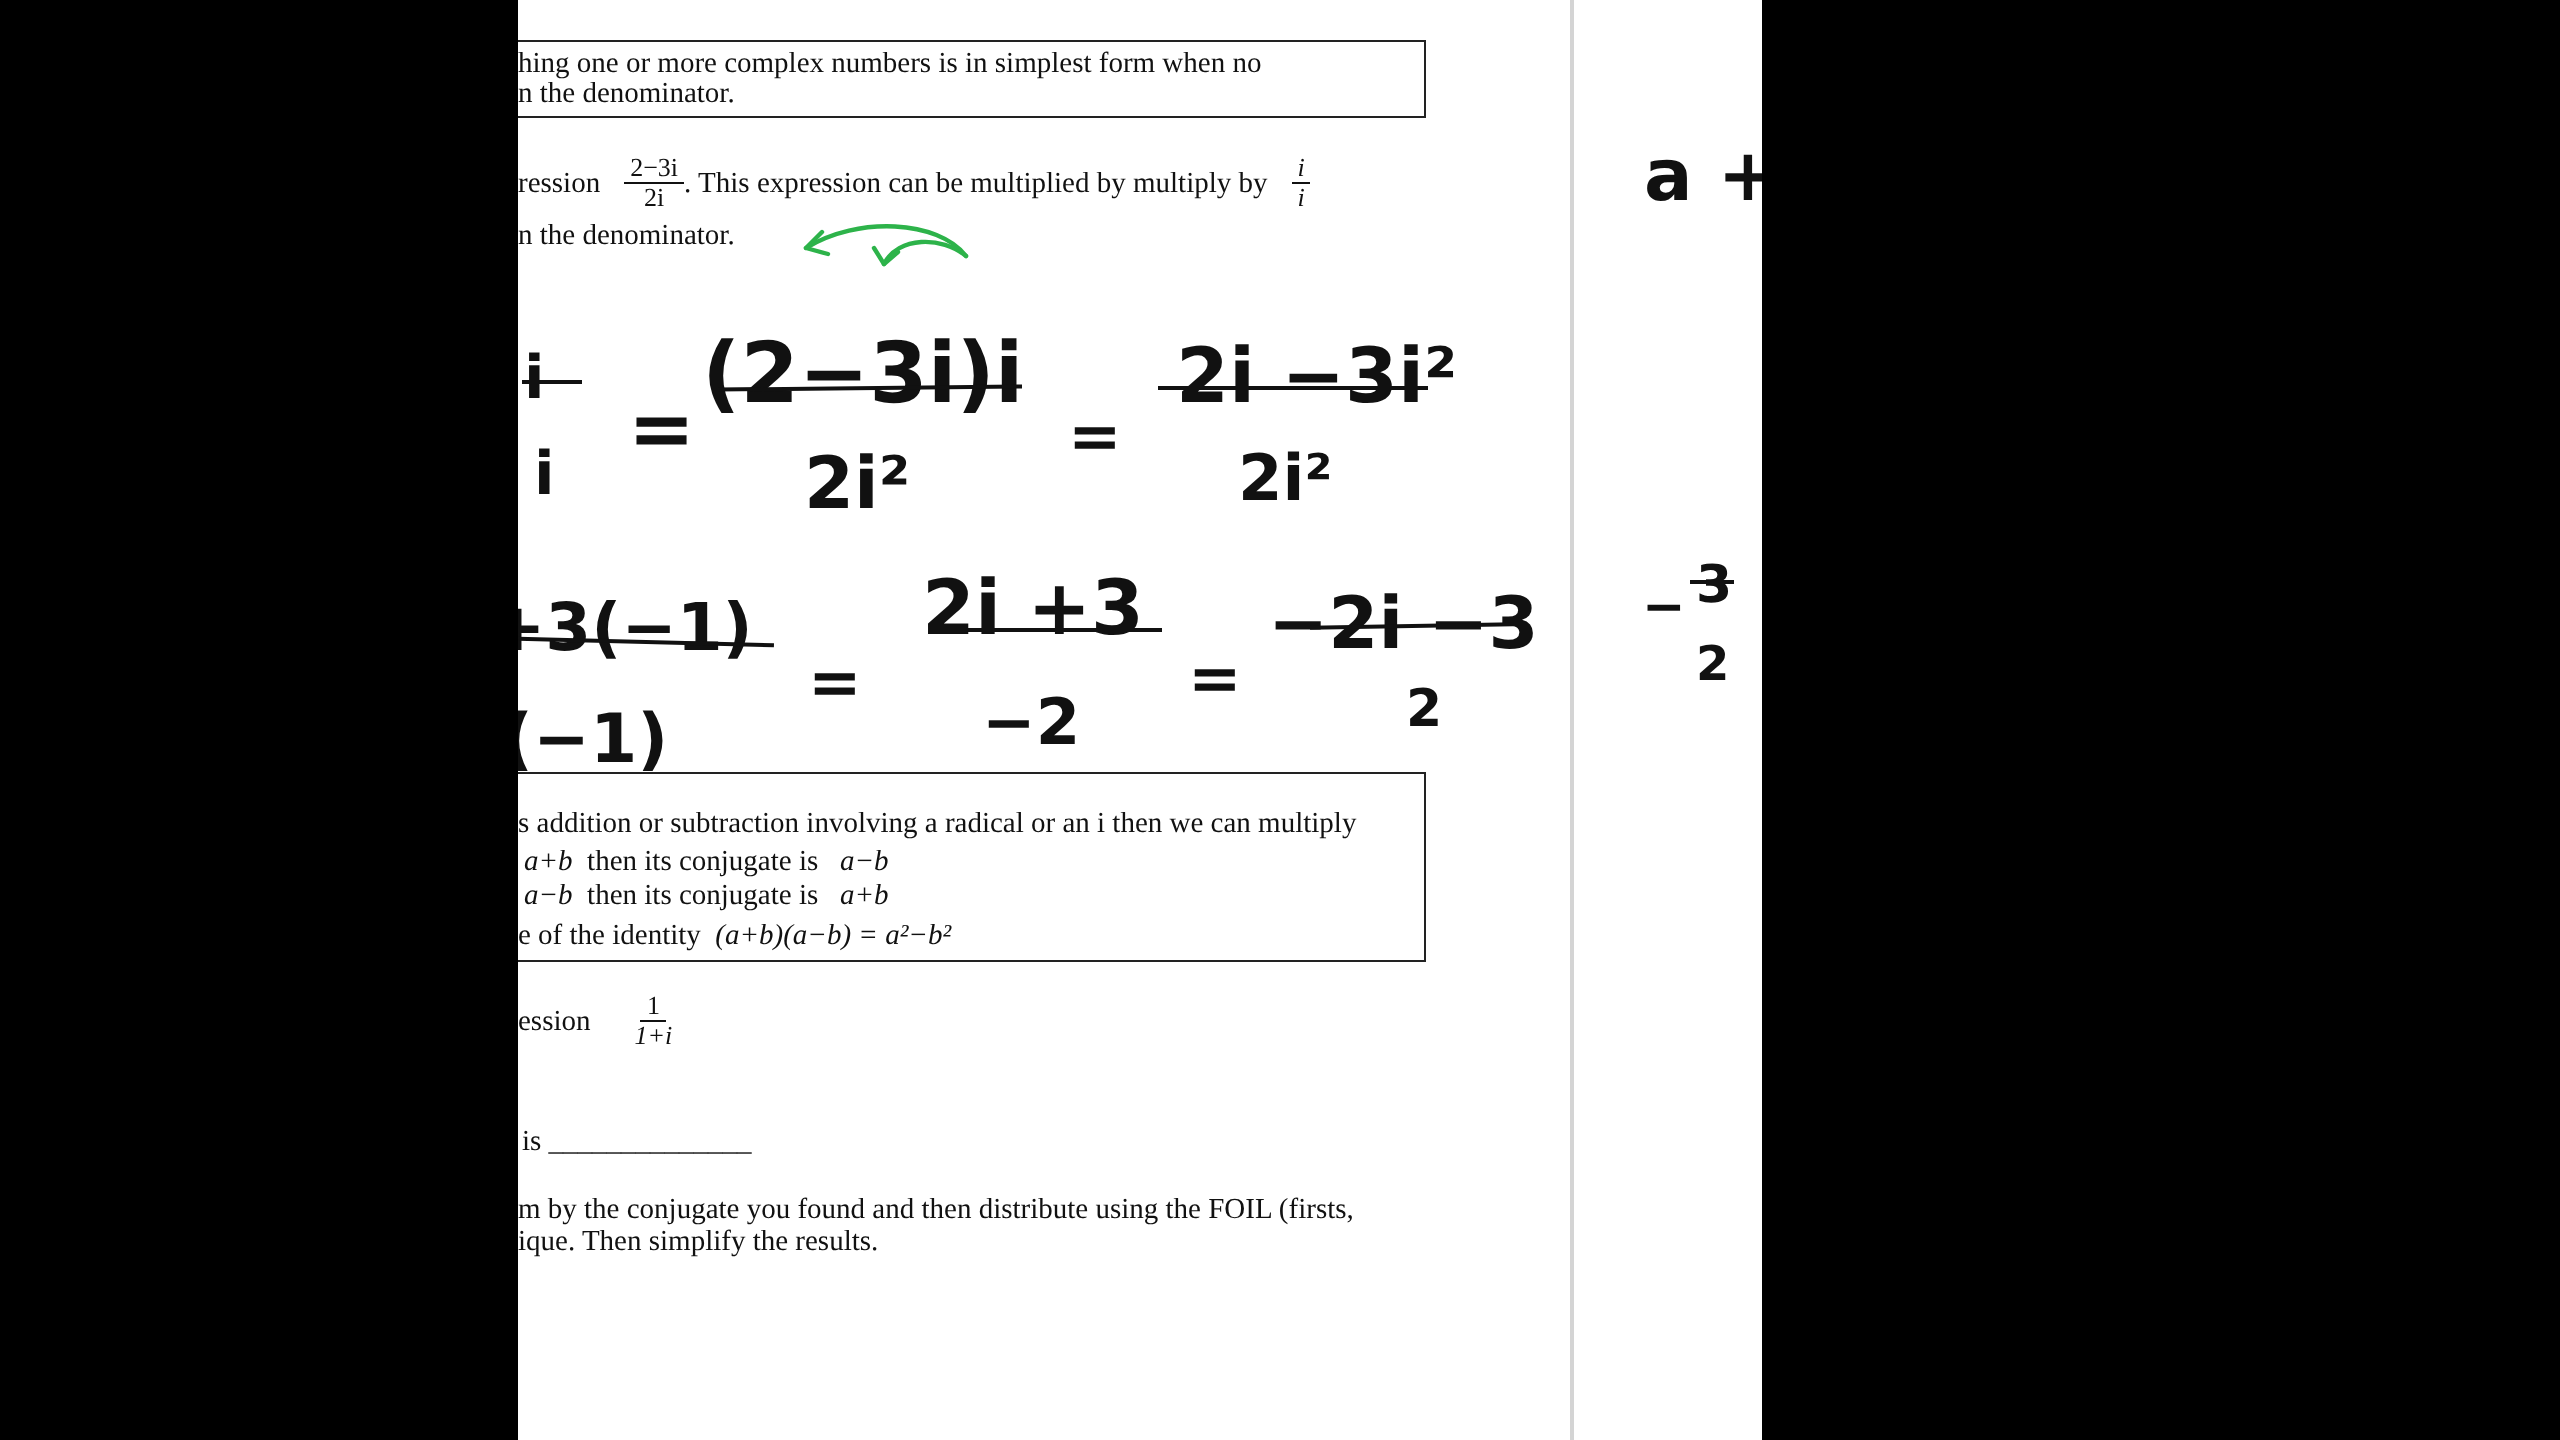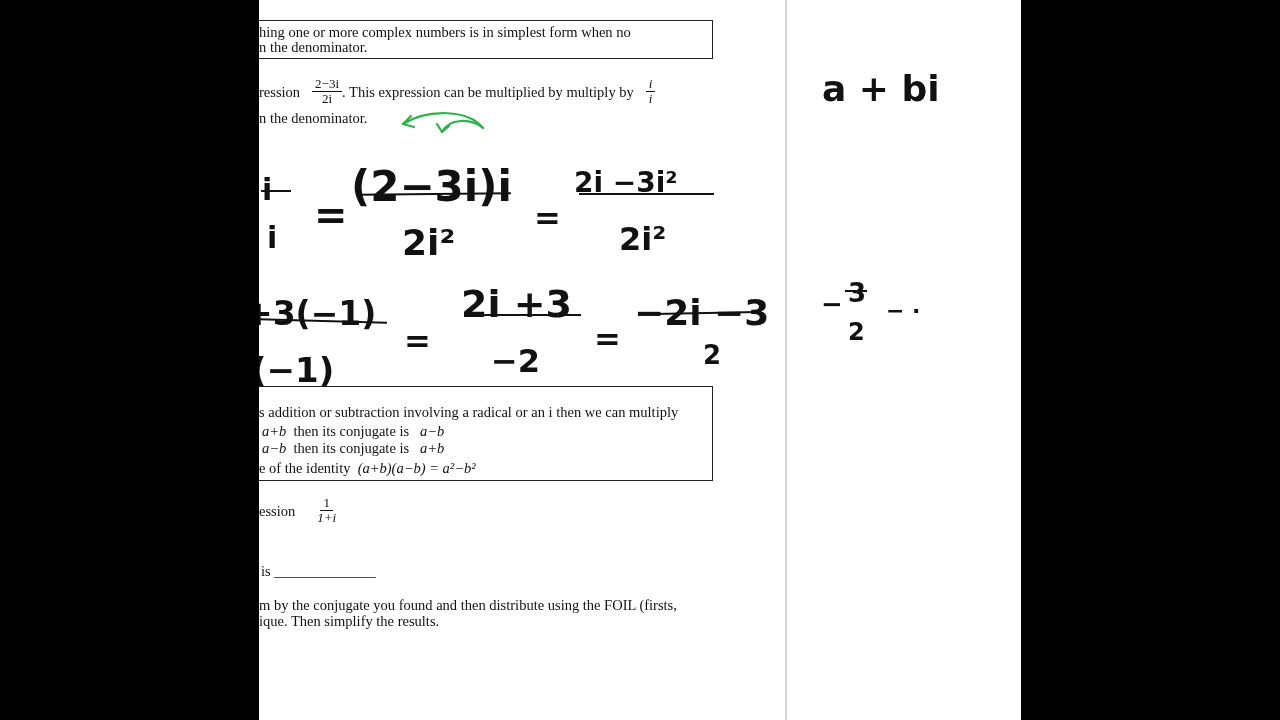--- a/index.html
+++ b/index.html
@@ -1,17 +1,17 @@
 <!DOCTYPE html>
 <html><head>
 <meta charset="utf-8">
 <style>
   html,body{margin:0;padding:0;}
   body{width:1280px;height:720px;background:#000;position:relative;overflow:hidden;font-family:"Liberation Serif",serif;}
-  .page{position:absolute;left:259px;top:0;width:762px;height:720px;background:#fff;overflow:hidden;}
+  .page{position:absolute;left:259px;top:0;width:622px;height:720px;background:#fff;overflow:hidden;}
   .divider{position:absolute;left:785px;top:0;width:2px;height:720px;background:#d4d4d4;}
   .txt{position:absolute;font-size:14.5px;color:#111;white-space:nowrap;line-height:16px;}
   .box{position:absolute;border:1.5px solid #222;box-sizing:border-box;}
   .frac{display:inline-flex;flex-direction:column;align-items:center;vertical-align:middle;font-size:13px;line-height:14px;margin:0 0;}
   .frac .num{border-bottom:1px solid #111;padding:0 3px;}
   .it{font-style:italic;}
   .hw{position:absolute;font-family:"DejaVu Sans",sans-serif;color:#111;font-weight:700;white-space:nowrap;margin-top:24px;}
   svg.ink{position:absolute;left:0;top:0;}
 </style>
 </head>
@@ -65,21 +65,21 @@
   <div class="txt" style="left:0;top:613px;">ique. Then simplify the results.</div>
 
   <div class="hw" style="left:3px;top:148px;font-size:30px;">i</div>
   <div style="position:absolute;left:2px;top:190px;width:30px;height:2px;background:#111;"></div>
   <div class="hw" style="left:8px;top:196px;font-size:30px;">i</div>
   <div class="hw" style="left:55px;top:168px;font-size:40px;">=</div>
   <div class="hw" style="left:92px;top:138px;font-size:42px;">(2−3i)i</div>
   <div style="position:absolute;left:100px;top:193px;width:152px;height:2px;background:#111;transform:rotate(-0.6deg);"></div>
   <div class="hw" style="left:143px;top:198px;font-size:36px;">2i²</div>
   <div class="hw" style="left:275px;top:175px;font-size:32px;">=</div>
-  <div class="hw" style="left:315px;top:142px;font-size:28px;">2i −3i²</div>
+  <div class="hw" style="left:329px;top:142px;font-size:38px;">2i −3i²</div>
   <div style="position:absolute;left:320px;top:193px;width:135px;height:2px;background:#111;"></div>
   <div class="hw" style="left:360px;top:196px;font-size:32px;">2i²</div>
 
   <div class="hw" style="left:-14px;top:270px;font-size:33px;">+3(−1)</div>
   <div style="position:absolute;left:0;top:320px;width:128px;height:2px;background:#111;transform:rotate(1.5deg);"></div>
   <div class="hw" style="left:-8px;top:326px;font-size:34px;">(−1)</div>
   <div class="hw" style="left:145px;top:298px;font-size:32px;">=</div>
   <div class="hw" style="left:202px;top:258px;font-size:38px;">2i +3</div>
   <div style="position:absolute;left:208px;top:314px;width:114px;height:2px;background:#111;"></div>
   <div class="hw" style="left:232px;top:318px;font-size:32px;">−2</div>

